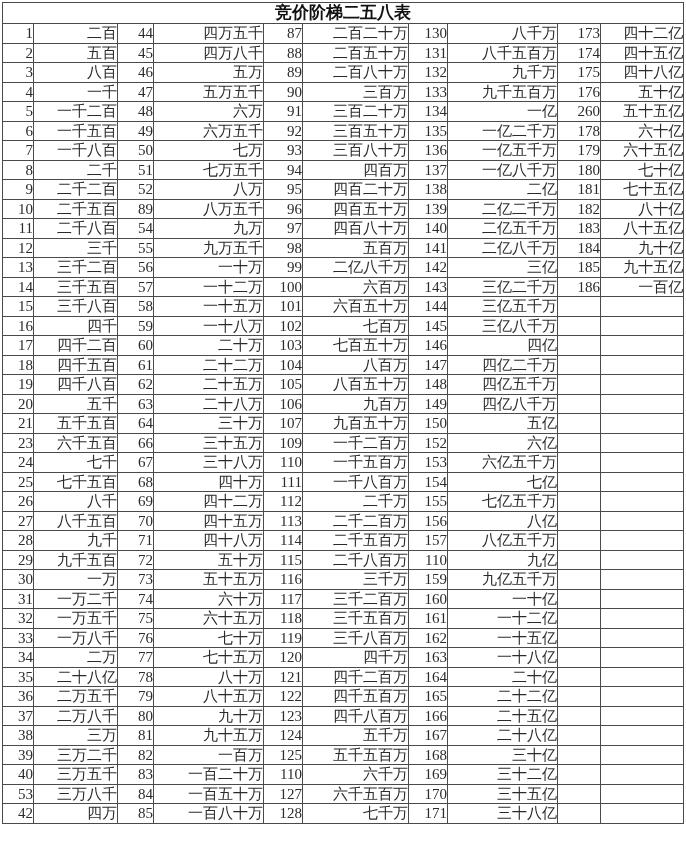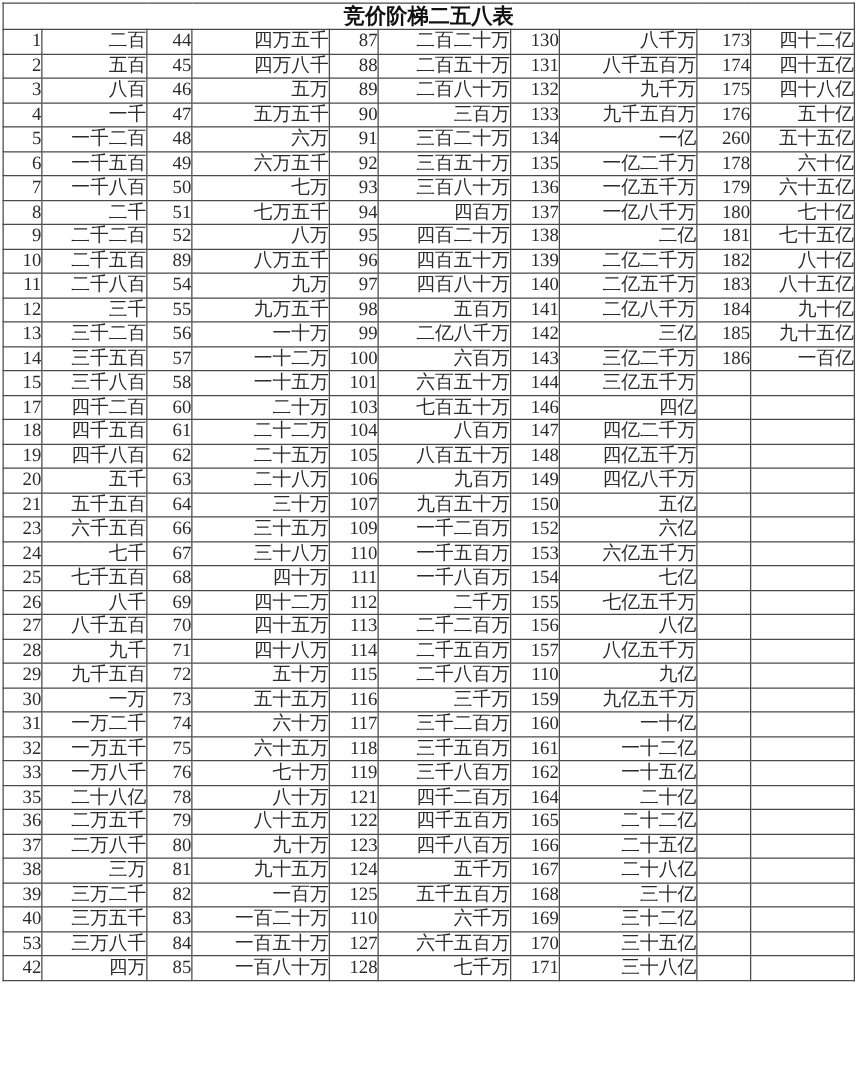--- a/index.html
+++ b/index.html
@@ -253,20 +253,32 @@
           <td class="num">58</td>
           <td class="val">一十五万</td>
           <td class="num">101</td>
           <td class="val">六百五十万</td>
           <td class="num">144</td>
           <td class="val">三亿五千万</td>
           <td class="num"></td>
           <td class="val"></td>
         </tr>
         <tr>
+          <td class="num">16</td>
+          <td class="val">四千</td>
+          <td class="num">59</td>
+          <td class="val">一十八万</td>
+          <td class="num">102</td>
+          <td class="val">七百万</td>
+          <td class="num">145</td>
+          <td class="val">三亿八千万</td>
+          <td class="num"></td>
+          <td class="val"></td>
+        </tr>
+        <tr>
           <td class="num">17</td>
           <td class="val">四千二百</td>
           <td class="num">60</td>
           <td class="val">二十万</td>
           <td class="num">103</td>
           <td class="val">七百五十万</td>
           <td class="num">146</td>
           <td class="val">四亿</td>
           <td class="num"></td>
           <td class="val"></td>
@@ -445,20 +457,32 @@
           <td class="num">76</td>
           <td class="val">七十万</td>
           <td class="num">119</td>
           <td class="val">三千八百万</td>
           <td class="num">162</td>
           <td class="val">一十五亿</td>
           <td class="num"></td>
           <td class="val"></td>
         </tr>
         <tr>
+          <td class="num">34</td>
+          <td class="val">二万</td>
+          <td class="num">77</td>
+          <td class="val">七十五万</td>
+          <td class="num">120</td>
+          <td class="val">四千万</td>
+          <td class="num">163</td>
+          <td class="val">一十八亿</td>
+          <td class="num"></td>
+          <td class="val"></td>
+        </tr>
+        <tr>
           <td class="num">35</td>
           <td class="val">二十八亿</td>
           <td class="num">78</td>
           <td class="val">八十万</td>
           <td class="num">121</td>
           <td class="val">四千二百万</td>
           <td class="num">164</td>
           <td class="val">二十亿</td>
           <td class="num"></td>
           <td class="val"></td>

